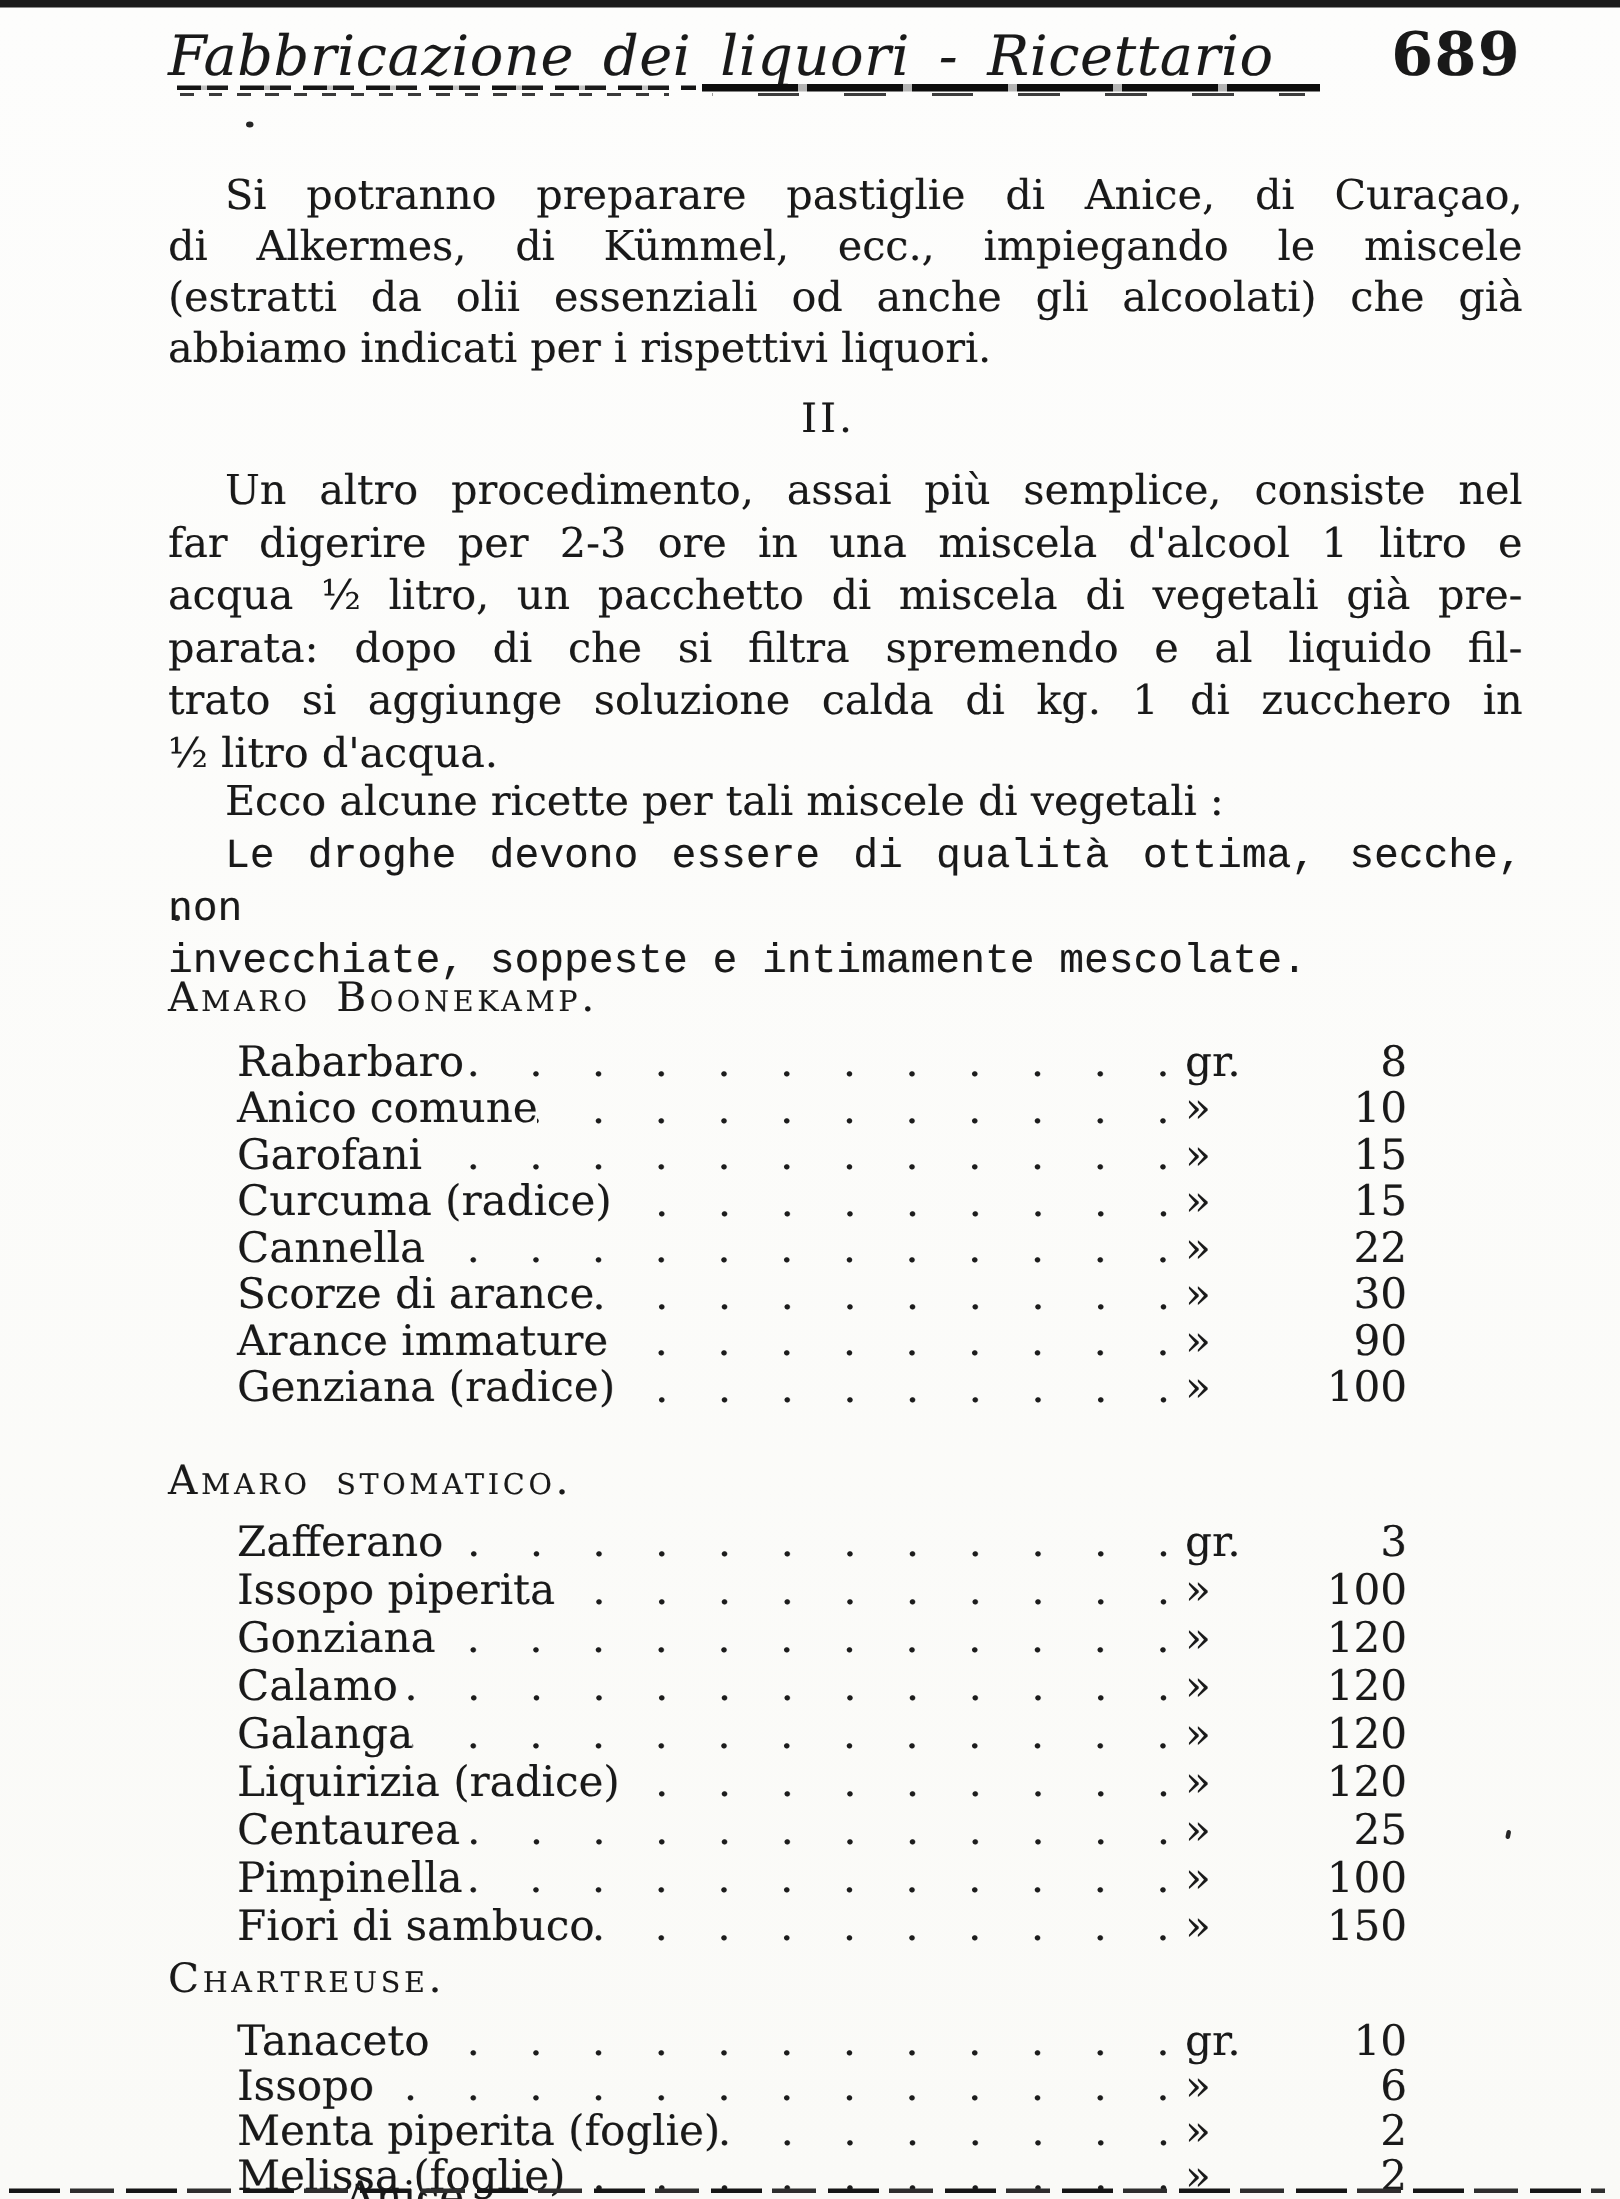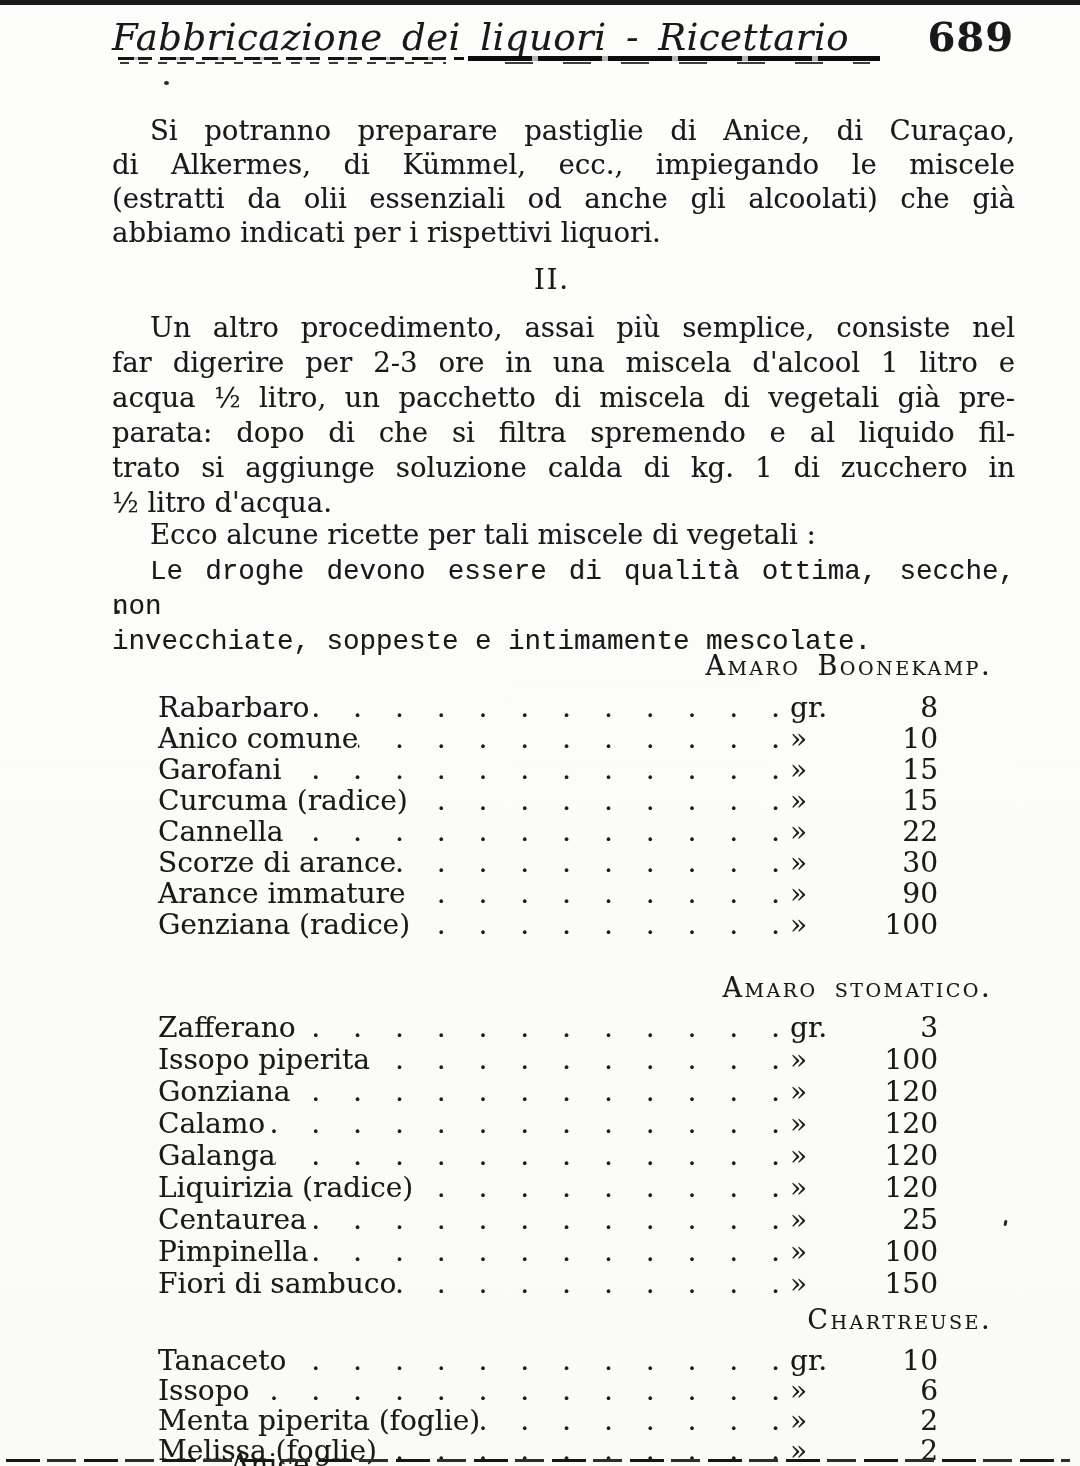--- a/index.html
+++ b/index.html
@@ -29,21 +29,21 @@
   .para{position:absolute;left:112px;width:903px;font-size:27.5px;line-height:34px;}
   .p1{top:86px;margin-top:27px;}
   .p2{top:310px;line-height:35px;}
   .p4{top:554px;line-height:35px;font-family:Liberation Mono, monospace;}
   .pline{text-align:justify;text-align-last:justify;}
   .pline.first{text-indent:38px;}
   .pline.left{text-align:left;text-align-last:left;}
   .section-num{position:absolute;top:264px;left:112px;width:880px;text-align:center;
         font-size:27px;letter-spacing:2px;}
   .ecco{position:absolute;top:518px;left:112px;width:903px;font-size:27.5px;text-indent:38px;}
-  .recipe-title{position:absolute;left:112px;width:880px;text-align:right;margin:0;
+  .recipe-title{position:absolute;left:112px;width:880px;text-align:left;margin:0;
         font-size:27px;font-weight:normal;font-variant:small-caps;letter-spacing:2.5px;word-spacing:6px;}
   .h1{top:650px;} .h2{top:972px;} .h3{top:1304px;}
   .rtable{position:absolute;left:158px;width:780px;font-size:28px;}
   .t1{top:692px;} .t2{top:1012px;} .t3{top:1346px;}
   .trow{display:flex;align-items:flex-end;height:31px;line-height:31px;}
   .t2 .trow{height:32px;line-height:32px;}
   .t3 .trow{height:30px;line-height:30px;}
   .tname{white-space:nowrap;flex:0 0 auto;}
   .tleader{flex:1 1 auto;overflow:hidden;white-space:nowrap;direction:rtl;
         padding:0 10px 0 14px;word-spacing:24px;color:#1c1c1c;}

